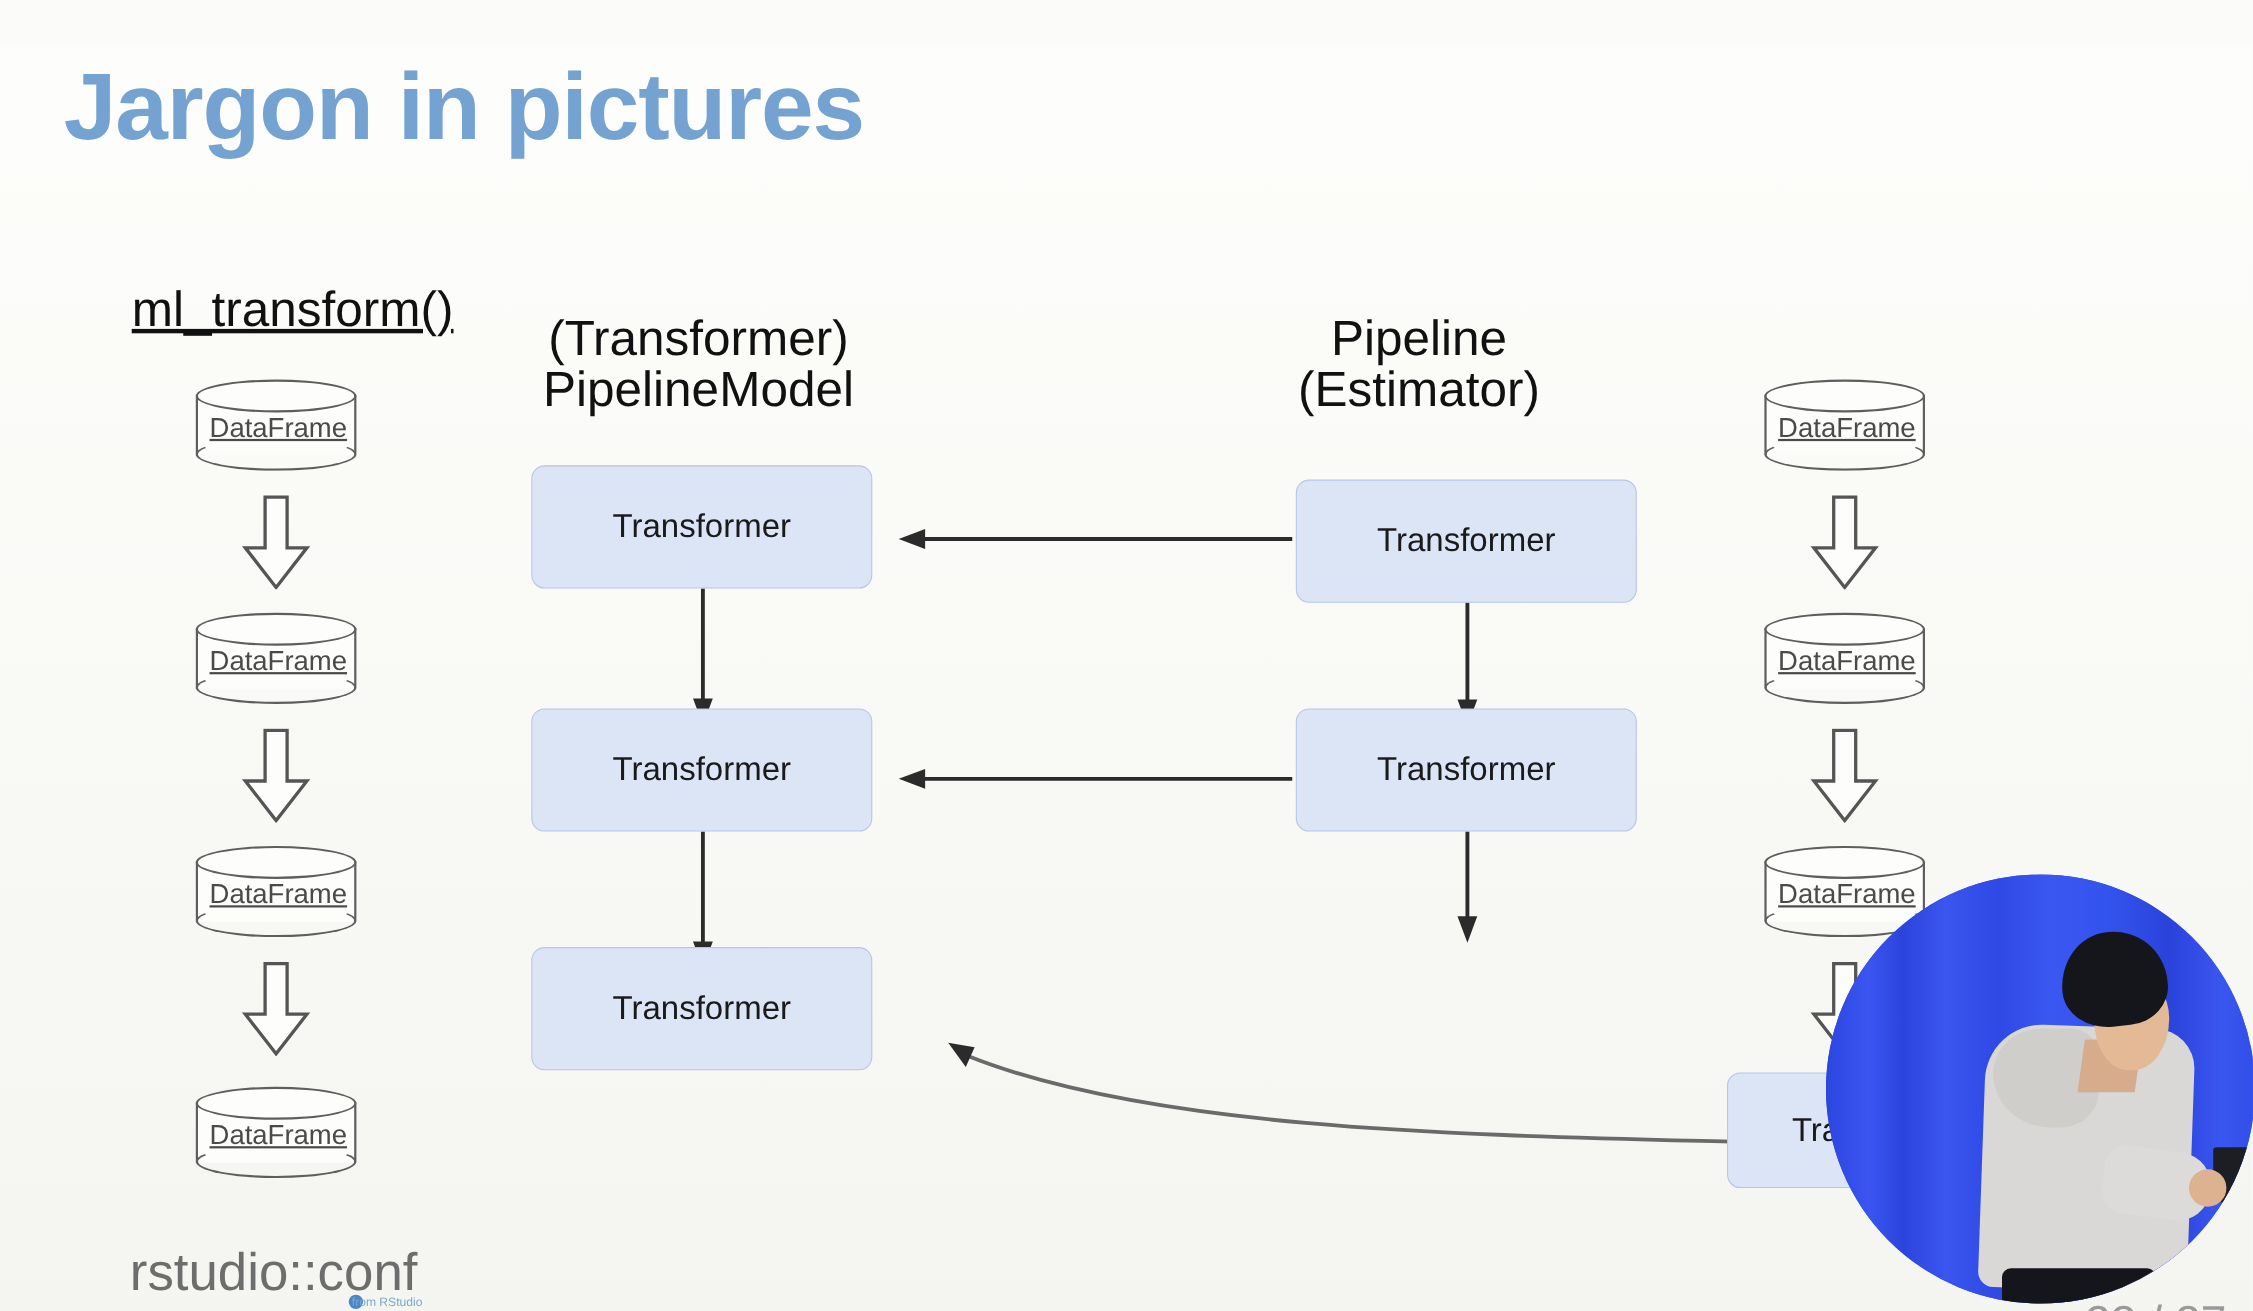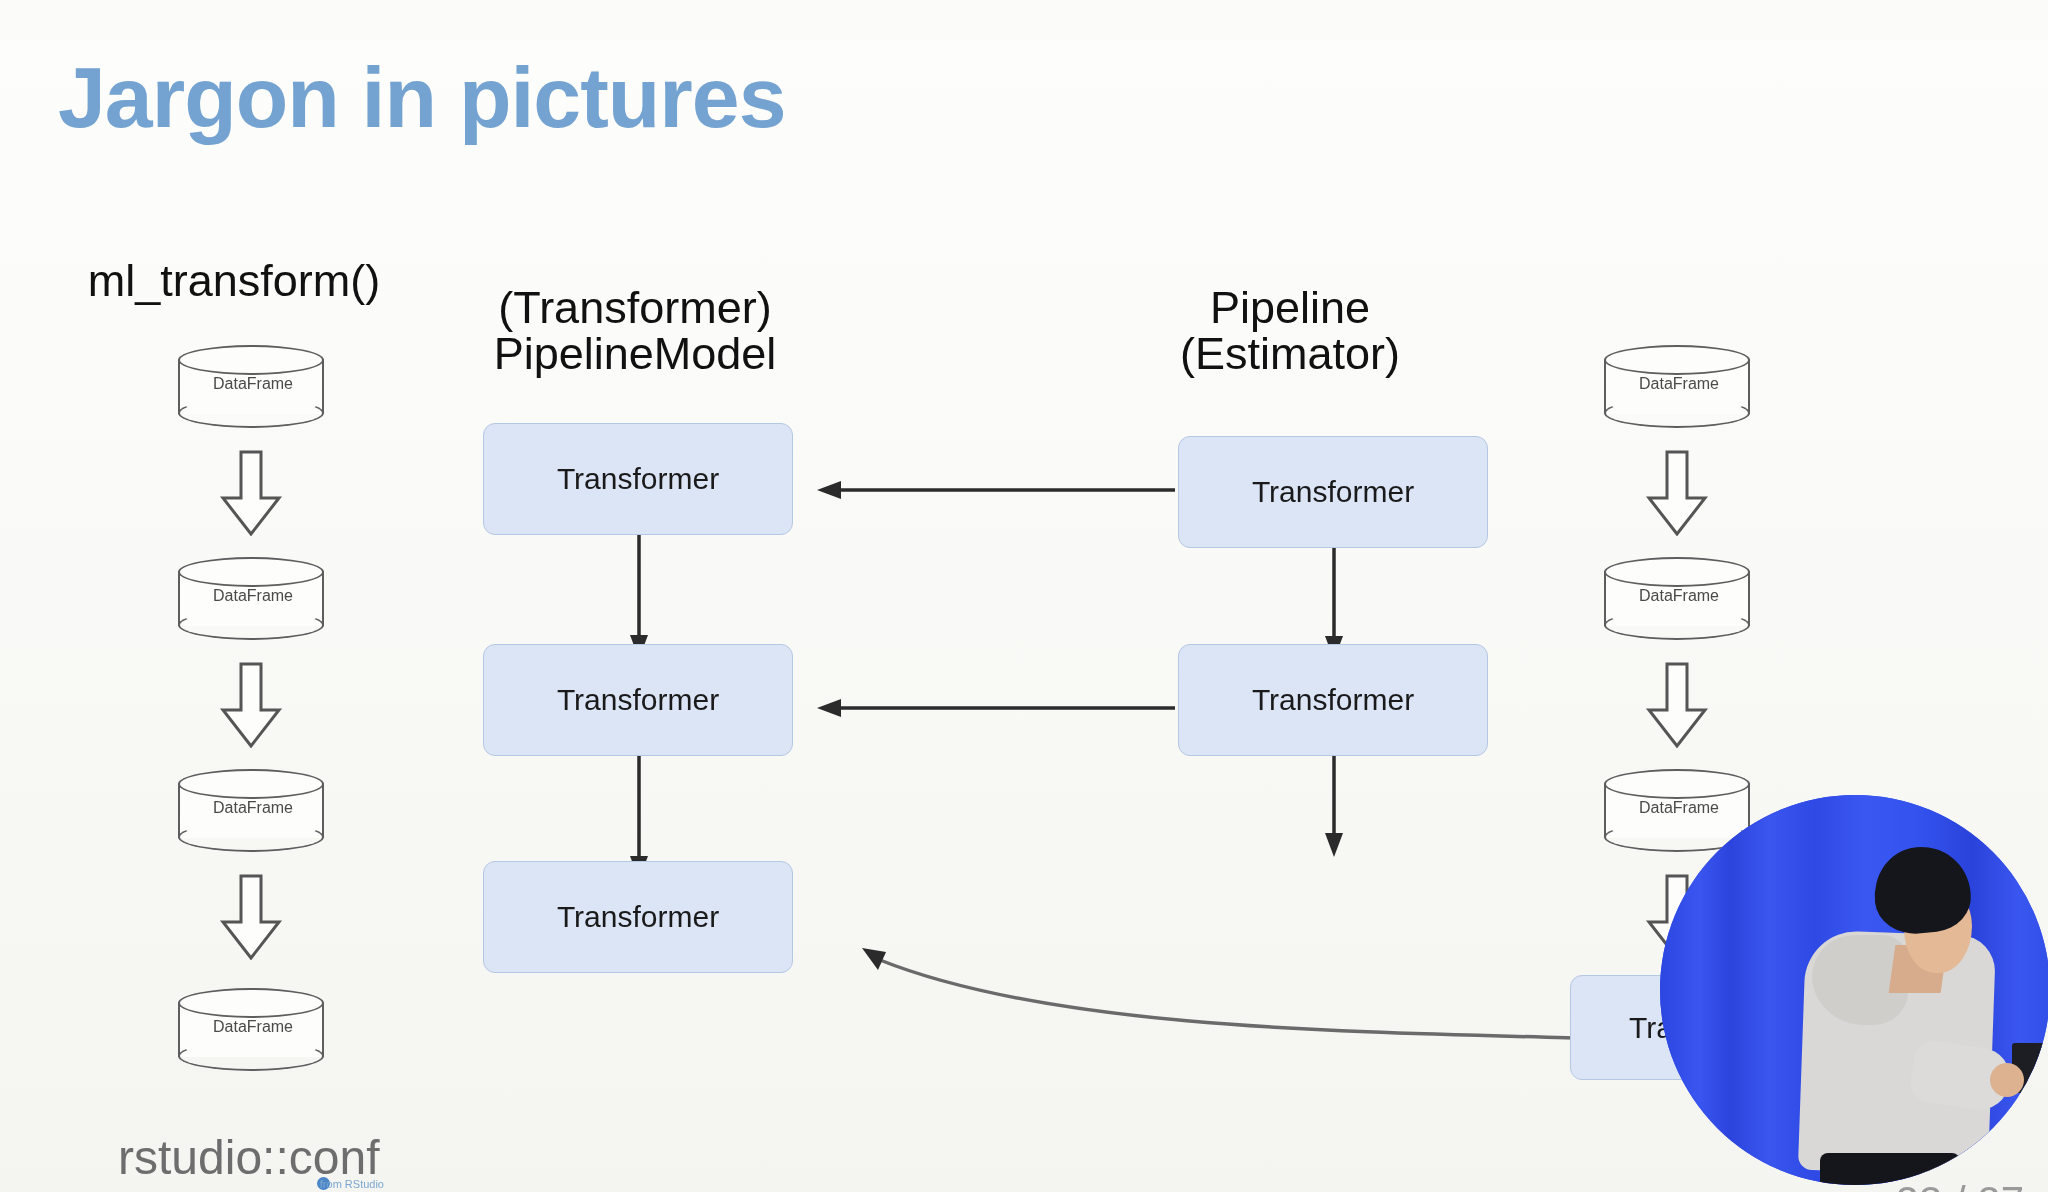--- a/index.html
+++ b/index.html
@@ -29,21 +29,21 @@
 
   
   .col-heading {
     position: absolute;
     font-size: 45px;
     color: #111;
     white-space: nowrap;
     text-align: center;
     line-height: 1.02;
   }
-  #heading-ml-transform { left: 44px; top: 218px; width: 380px; }
+  #heading-ml-transform { left: 76px; top: 218px; width: 380px; text-decoration: underline; }
   #heading-pipelinemodel { left: 430px; top: 245px; width: 410px; }
   #heading-pipeline { left: 1085px; top: 245px; width: 410px; }
   #heading-ml-fit { left: 1410px; top: 222px; width: 340px; }
 
   
   .cyl {
     position: absolute;
     width: 146px; height: 82px;
   }
   .cyl .body {
@@ -69,23 +69,24 @@
     border: 2.5px solid #5e5e5e;
     border-radius: 50%;
     border-top-color: transparent;
     background: transparent;
   }
   .cyl .cyl-label {
     position: absolute;
     left: 0; top: 30px;
     width: 150px;
     text-align: center;
-    font-size: 16px;
+    font-size: 25px;
     color: #4a4a4a;
     z-index: 3;
+    text-decoration: underline;
   }
 
   
   .fat-arrow {
     position: absolute;
     width: 64px; height: 86px;
   }
   .fat-arrow svg { display: block; width: 64px; height: 86px; }
 
   

